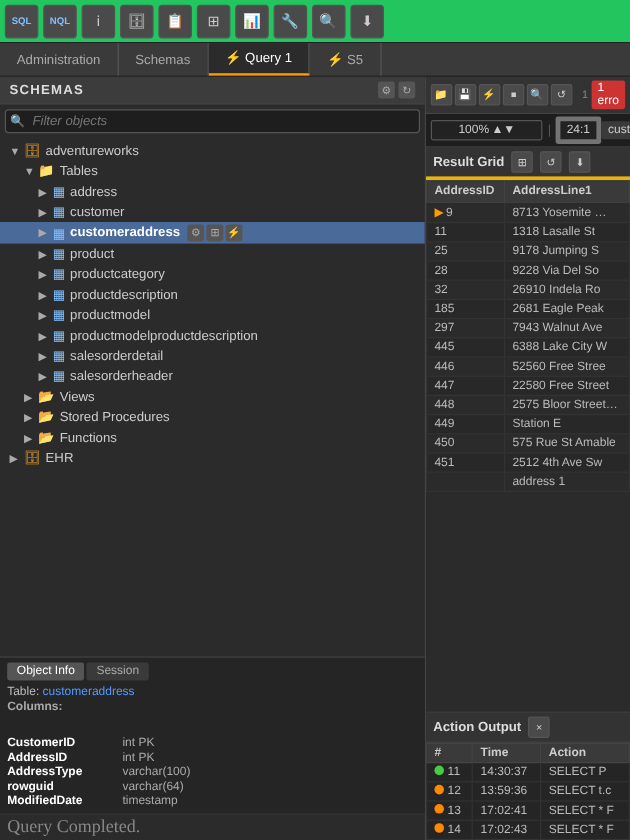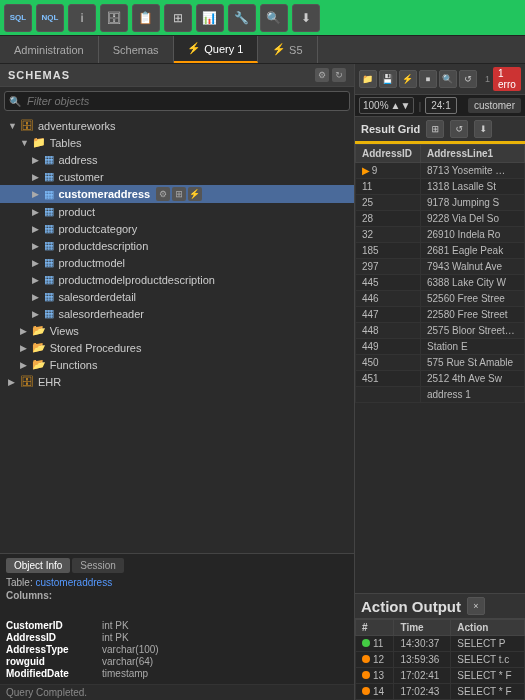--- a/index.html
+++ b/index.html
@@ -213,24 +213,25 @@
     }
     .info-content .table-name { color: #5599ff; }
     .info-content .col-def {
       display: flex;
       gap: 6px;
       margin: 1px 0;
     }
     .info-content .col-name { color: #fff; font-weight: bold; min-width: 90px; }
     .info-content .col-type { color: #aaa; }
     .query-status {
-      font-size: 10px;
+      font-size: 15px;
       color: #888;
       padding: 2px 6px;
       border-top: 1px solid #333;
+      font-family: Liberation Serif, serif;
     }
 
     
     .right-panel {
       flex: 1;
       background: #2b2b2b;
       display: flex;
       flex-direction: column;
       overflow: hidden;
     }
@@ -240,30 +241,30 @@
       align-items: center;
       padding: 3px 4px;
       background: #333;
       border-bottom: 1px solid #444;
       gap: 4px;
     }
     .zoom-display {
       background: #222;
       border: 1px solid #555;
       color: #ccc;
-      padding: 2px 3px;
+      padding: 2px 22px;
       font-size: 10px;
       border-radius: 2px;
       display: flex;
       align-items: center;
       gap: 2px;
     }
     .position-display {
       background: #222;
-      border: 1px solid #737373;
+      border: 4px solid #737373;
       color: #ccc;
       padding: 2px 5px;
       font-size: 10px;
       border-radius: 2px;
     }
     .error-badge {
       background: #cc3333;
       color: #fff;
       padding: 1px 5px;
       font-size: 10px;
@@ -348,21 +349,21 @@
     }
     .action-header {
       display: flex;
       align-items: center;
       padding: 3px 6px;
       background: #333;
       border-bottom: 1px solid #444;
       gap: 6px;
     }
     .action-title {
-      font-size: 15px;
+      font-size: 11px;
       font-weight: bold;
       color: #ddd;
     }
     .action-table {
       width: 100%;
       border-collapse: collapse;
       font-size: 10px;
     }
     .action-table th {
       background: #3a3a3a;

